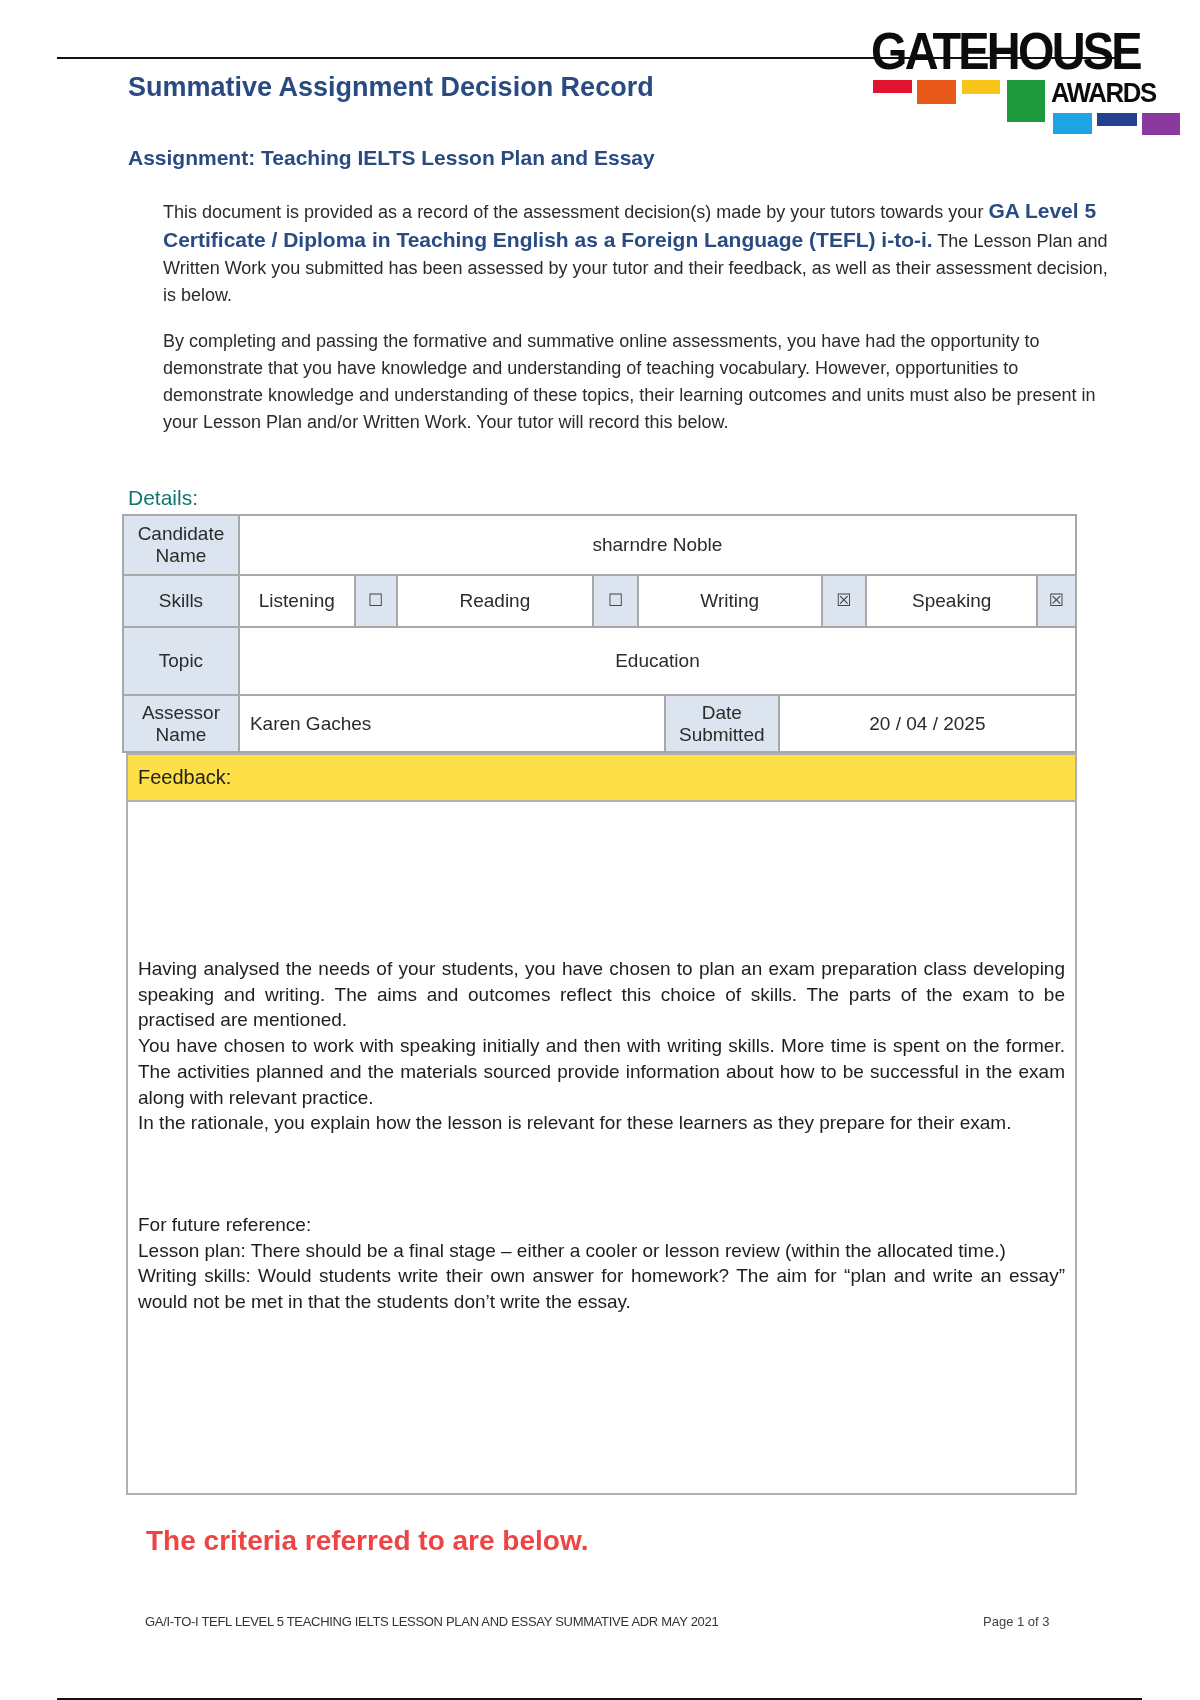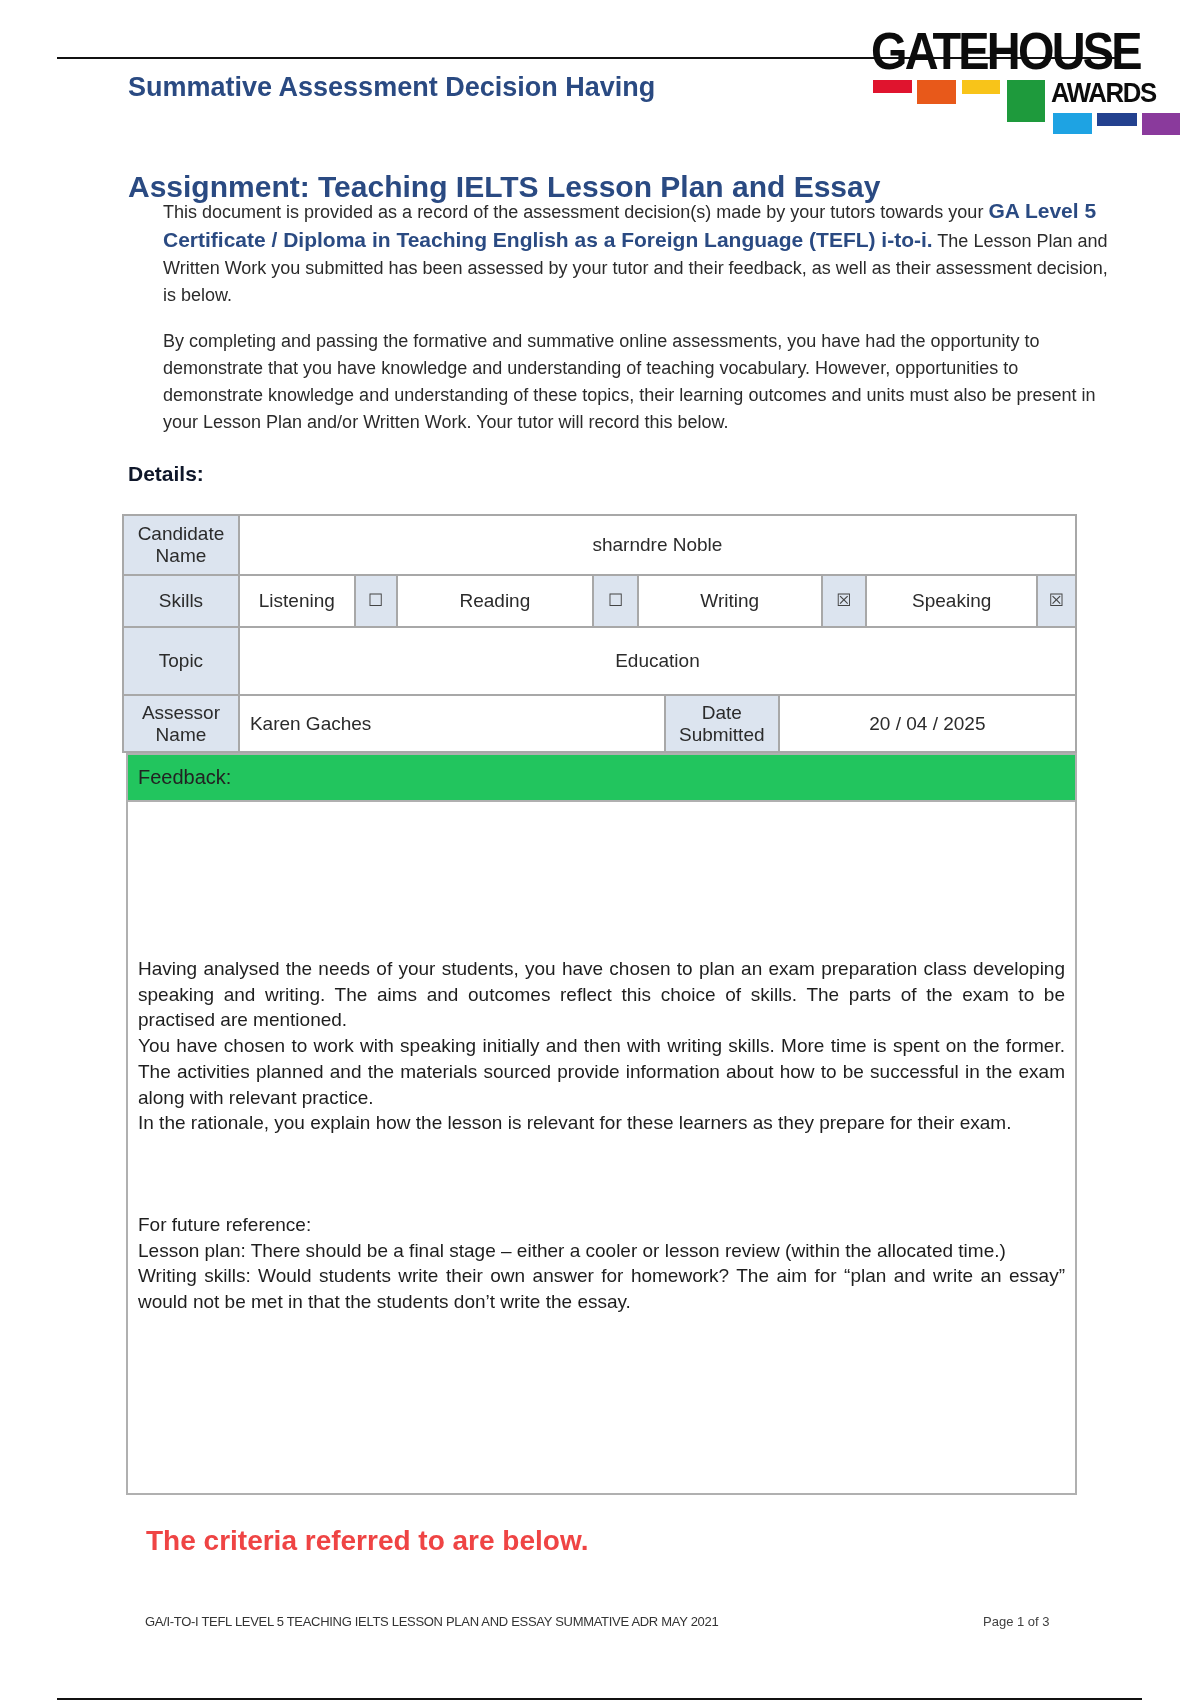--- a/index.html
+++ b/index.html
@@ -7,37 +7,37 @@
   .abs { position: absolute; }
   .rule-top { left: 57px; top: 57px; width: 1060px; height: 2px; background: #111; }
   .rule-bottom { left: 57px; top: 1698px; width: 1085px; height: 2px; background: #111; }
 
   
   .logo-word { left: 871px; top: 26px; font-size: 51px; font-weight: bold; letter-spacing: -3px; color: #0c0c0c; line-height: 1; transform: scaleX(0.92); transform-origin: left top; }
   .logo-sub { left: 1051px; top: 79px; font-size: 28px; font-weight: bold; letter-spacing: -1.5px; color: #0c0c0c; line-height: 1; transform: scaleX(0.92); transform-origin: left top; }
   .bar { position: absolute; }
 
   .title { left: 128px; top: 72px; font-size: 27px; font-weight: bold; color: #2a4a82; }
-  .subtitle { left: 128px; top: 146px; font-size: 30px; font-weight: bold; color: #2a4a82; margin-top: 24px; }
+  .subtitle { left: 128px; top: 146px; font-size: 21px; font-weight: bold; color: #2a4a82; }
 
   .para { left: 128px; width: 960px; font-size: 18px; line-height: 27px; color: #2b2b2b; margin-left: 35px; }
   .para .em { color: #2a4a82; font-weight: bold; font-size: 21px; }
   .p1 { top: 197px; }
   .p2 { top: 328px; }
 
-  .details-label { left: 128px; top: 462px; font-size: 21px; font-weight: bold; color: #0f172a; }
+  .details-label { left: 128px; top: 486px; font-size: 21px; font-weight: normal; color: #0f766e; }
 
   table.details { position: absolute; left: 122px; top: 514px; width: 955px; border-collapse: collapse; font-size: 19px; color: #2b2b2b; }
   table.details td { border: 2px solid #a8a8a8; text-align: center; padding: 0 4px; line-height: 22px; }
   td.lbl { background: #dce4ef; }
   td.cb { background: #dce4ef; font-size: 17px; color: #444; }
   td.val-left { text-align: left !important; padding-left: 10px !important; }
 
   .fb-box { left: 126px; top: 753px; width: 951px; height: 742px; border: 2px solid #b0b0b0; box-sizing: border-box; }
-  .fb-head { position: absolute; left: 0; top: 0; right: 0; height: 45px; background: #22c55e; border-bottom: 2px solid #b0b0b0; }
+  .fb-head { position: absolute; left: 0; top: 0; right: 0; height: 45px; background: #fde047; border-bottom: 2px solid #b0b0b0; }
   .fb-head-text { position: absolute; left: 10px; top: 11px; font-size: 20px; color: #222; }
   .fb-text { position: absolute; left: 10px; width: 927px; font-size: 19px; line-height: 25.7px; color: #1e1e1e; text-align: justify; }
   .fb-text p { margin: 0; }
   .fb1 { top: 201px; }
   .fb2 { top: 457px; }
 
   .criteria { left: 146px; top: 1525px; font-size: 28px; font-weight: bold; color: #ef4444; }
   .footer-left { left: 145px; top: 1614px; font-size: 13px; color: #333; letter-spacing: -0.3px; }
   .footer-right { left: 983px; top: 1614px; font-size: 13px; color: #404040; }
 </style>
@@ -51,21 +51,21 @@
   <div class="bar" style="left:873px;top:80px;width:39px;height:13px;background:#e0142e;"></div>
   <div class="bar" style="left:917px;top:80px;width:39px;height:24px;background:#e8591a;"></div>
   <div class="bar" style="left:962px;top:80px;width:38px;height:14px;background:#f8c419;"></div>
   <div class="bar" style="left:1007px;top:80px;width:38px;height:42px;background:#1e9a3c;"></div>
   <div class="abs logo-sub">AWARDS</div>
   <div class="bar" style="left:1053px;top:113px;width:39px;height:21px;background:#1ea3e3;"></div>
   <div class="bar" style="left:1097px;top:113px;width:40px;height:13px;background:#23418f;"></div>
   <div class="bar" style="left:1142px;top:113px;width:38px;height:22px;background:#8a3a9c;"></div>
 </div>
 
-<div class="abs title">Summative Assessment Decision Having</div>
+<div class="abs title">Summative Assignment Decision Record</div>
 <div class="abs subtitle">Assignment: Teaching IELTS Lesson Plan and Essay</div>
 
 <div class="abs para p1">
   <span>This document is provided as a record of the assessment decision(s) made by your tutors towards your </span><span class="em">GA Level 5 Certificate / Diploma in Teaching English as a Foreign Language (TEFL) i-to-i.</span><span> The Lesson Plan and Written Work you submitted has been assessed by your tutor and their feedback, as well as their assessment decision, is below.</span>
 </div>
 
 <div class="abs para p2">By completing and passing the formative and summative online assessments, you have had the opportunity to demonstrate that you have knowledge and understanding of teaching vocabulary. However, opportunities to demonstrate knowledge and understanding of these topics, their learning outcomes and units must also be present in your Lesson Plan and/or Written Work. Your tutor will record this below.</div>
 
 <div class="abs details-label">Details:</div>
 

